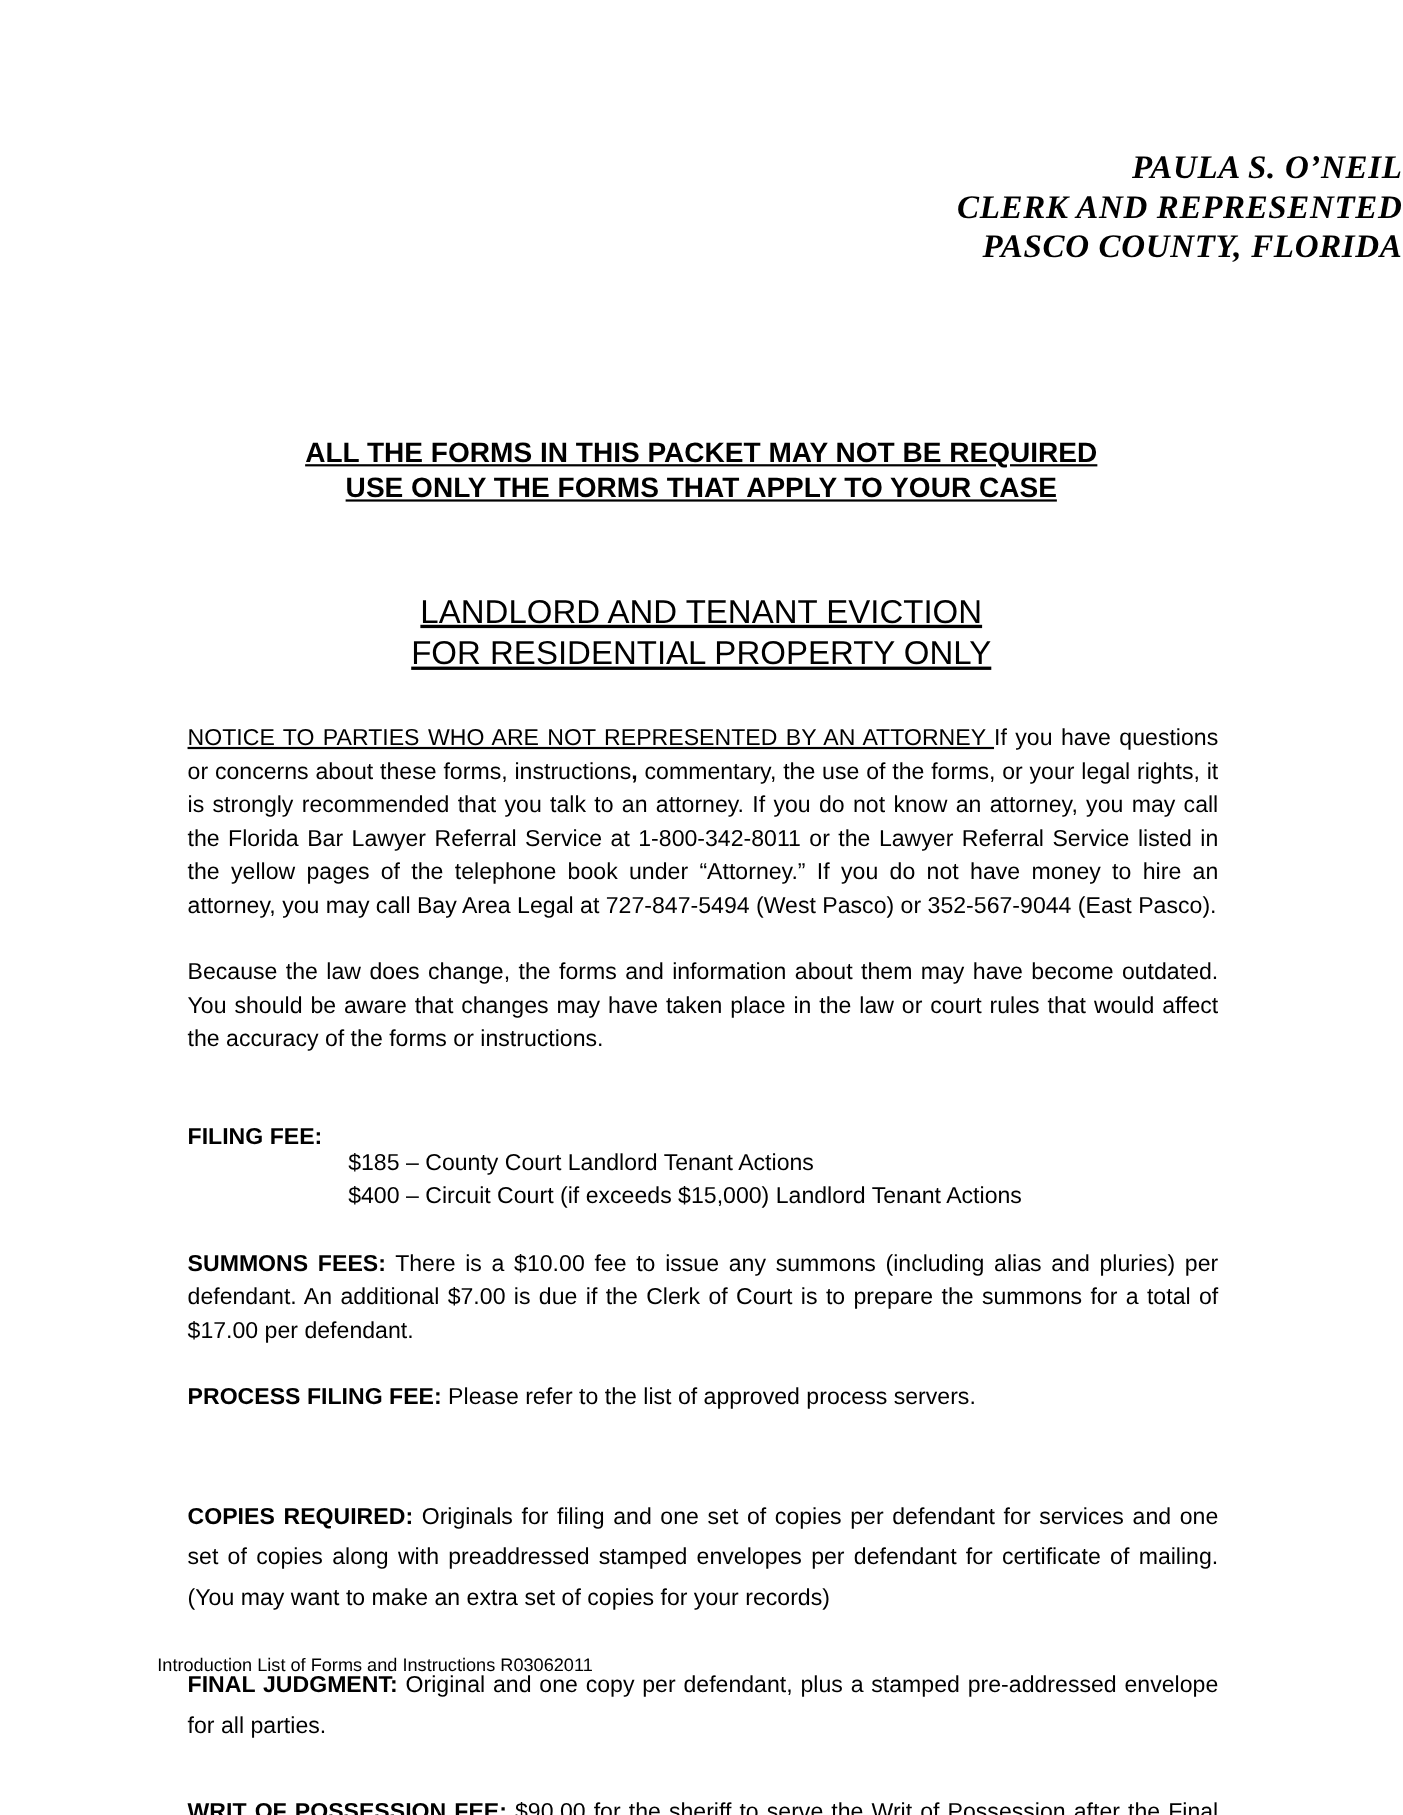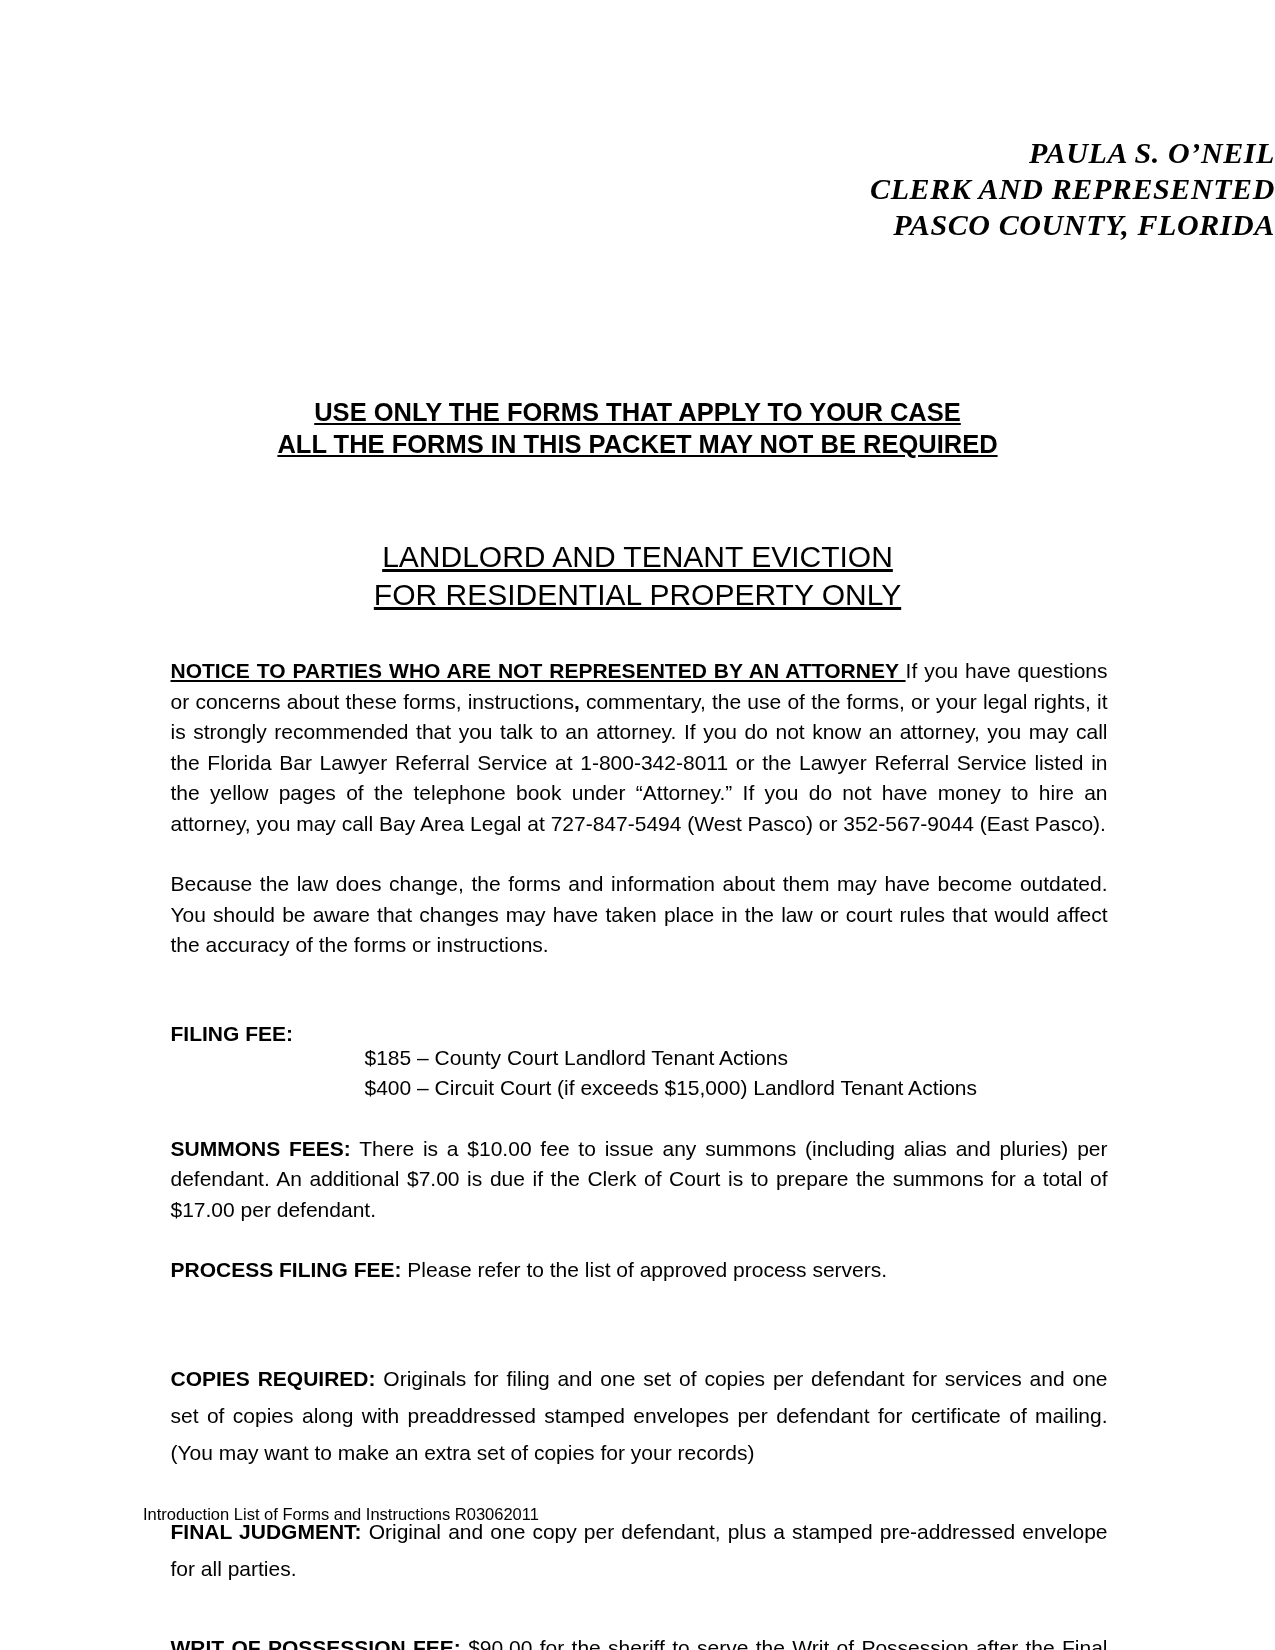--- a/index.html
+++ b/index.html
@@ -75,38 +75,37 @@
   p.para {
     font-size: 21px;
     line-height: 30.5px;
     text-align: justify;
     margin: 0;
   }
   p.para.ragged {
     text-align: left;
   }
   .lead-head {
-    font-weight: bold;
+    font-weight: normal;
     text-decoration: underline;
     text-underline-offset: 2px;
   }
   .bold {
     font-weight: bold;
   }
   .gap-sm { height: 30px; }
   .gap-md { height: 42px; }
   .gap-lg { height: 58px; }
   .gap-xl { height: 74px; }
 
   
   .fee-row {
     display: flex;
     font-size: 21px;
     line-height: 30.5px;
-    gap: 48px;
   }
   .fee-label {
     font-weight: bold;
     width: 146px;
     flex: 0 0 146px;
   }
   .fee-values {
     flex: 1 1 auto;
     margin-top: 24px;
   }
@@ -133,22 +132,22 @@
 
 <div class="page">
 
   <div class="letterhead">
     <div>PAULA S. O’NEIL</div>
     <div>CLERK AND REPRESENTED</div>
     <div>PASCO COUNTY, FLORIDA</div>
   </div>
 
   <div class="packet-notice">
+    <div><span>ALL THE FORMS IN THIS PACKET MAY NOT BE REQUIRED</span></div>
     <div><span> USE ONLY THE FORMS THAT APPLY TO YOUR CASE </span></div>
-    <div><span>ALL THE FORMS IN THIS PACKET MAY NOT BE REQUIRED</span></div>
   </div>
 
   <div class="doc-title">
     <div><span>LANDLORD AND TENANT EVICTION</span></div>
     <div><span>FOR RESIDENTIAL PROPERTY ONLY</span></div>
   </div>
 
   <div class="body-wrap">
 
     <div class="gap-md"></div>

